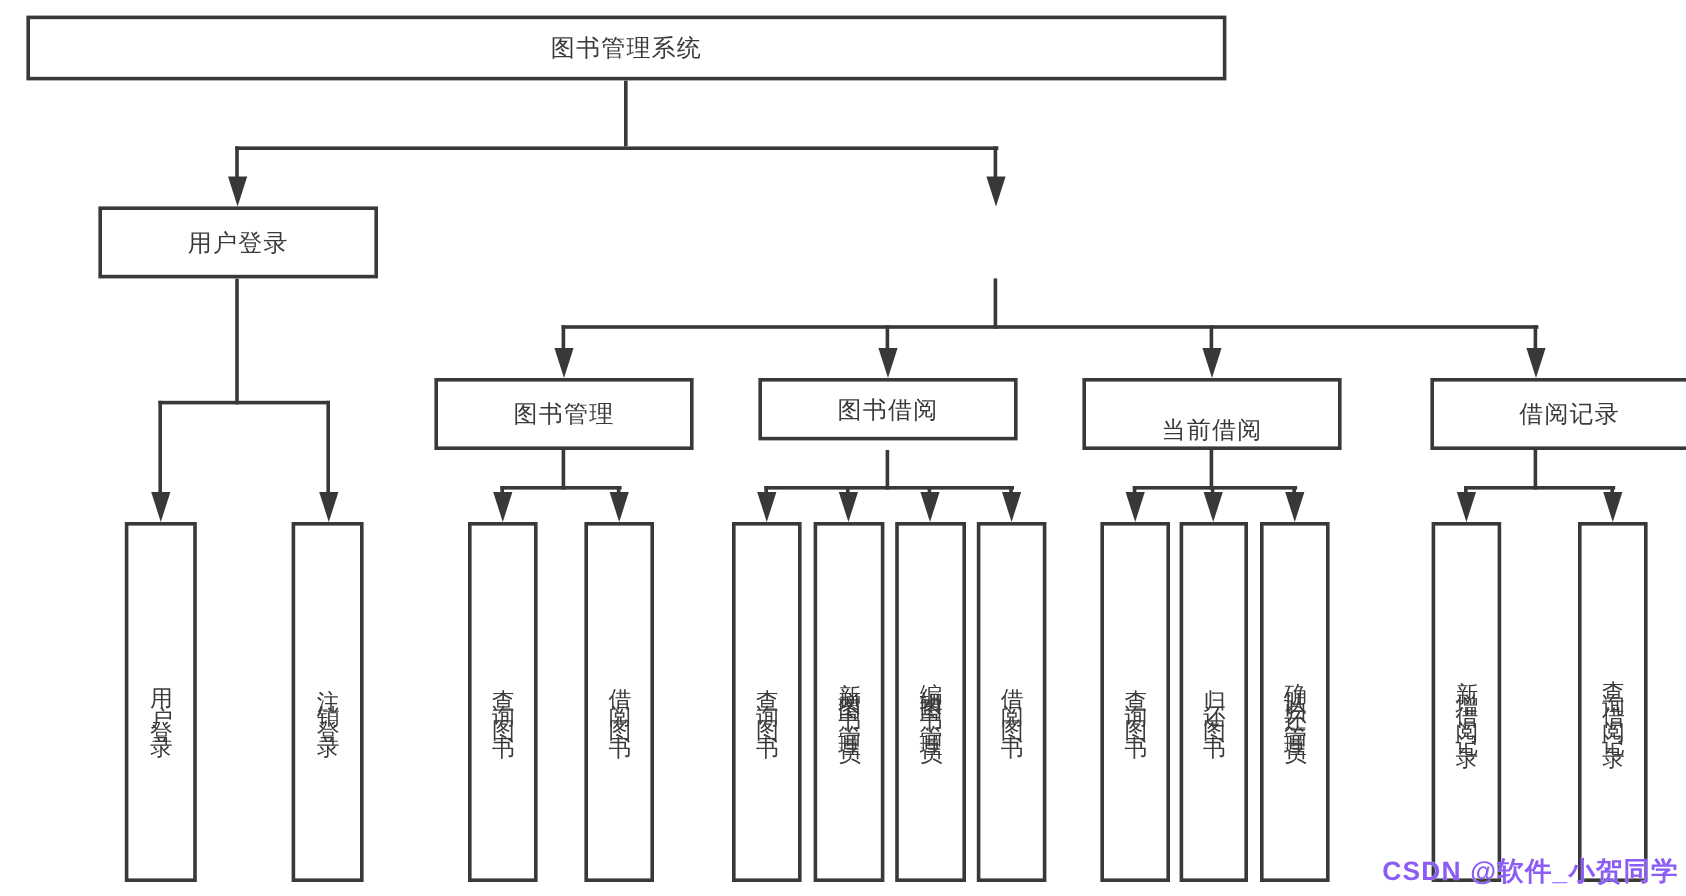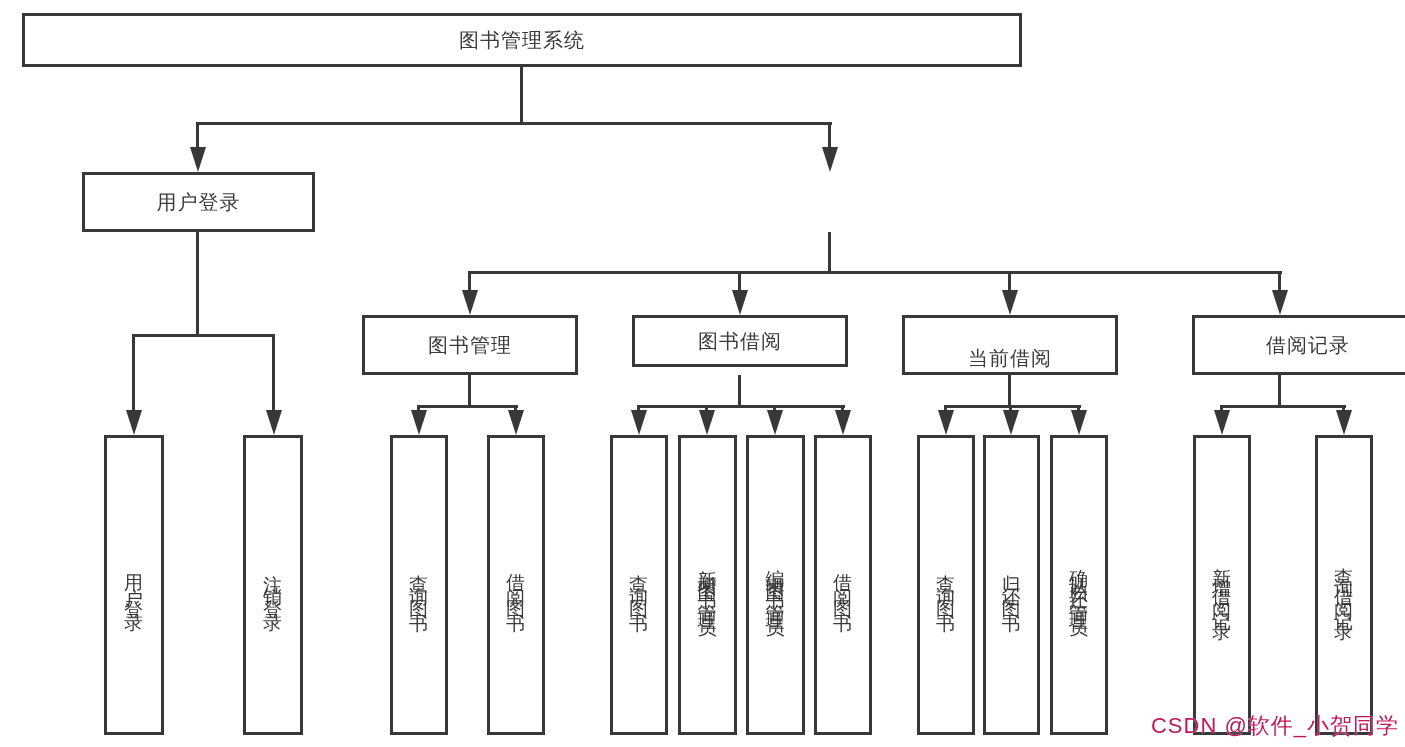--- a/index.html
+++ b/index.html
@@ -54,24 +54,25 @@
     border-left:8px solid transparent;
     border-right:8px solid transparent;
     border-top:25px solid #383838;
     z-index:1;
   }
   .watermark {
     position:absolute;
     right:6px;
     bottom:6px;
     font-size:22px;
-    color:#be185d;
+    color:#8b5cf6;
     text-shadow:0 0 1px #ffffff;
     z-index:3;
     letter-spacing:1px;
+    font-weight:bold;
   }
 </style>
 </head>
 <body>
 
 <div class="stage">
 
   <div class="box" style="left:22px; top:13px; width:1000px; height:54px;">
     <span>图书管理系统</span>
   </div>

